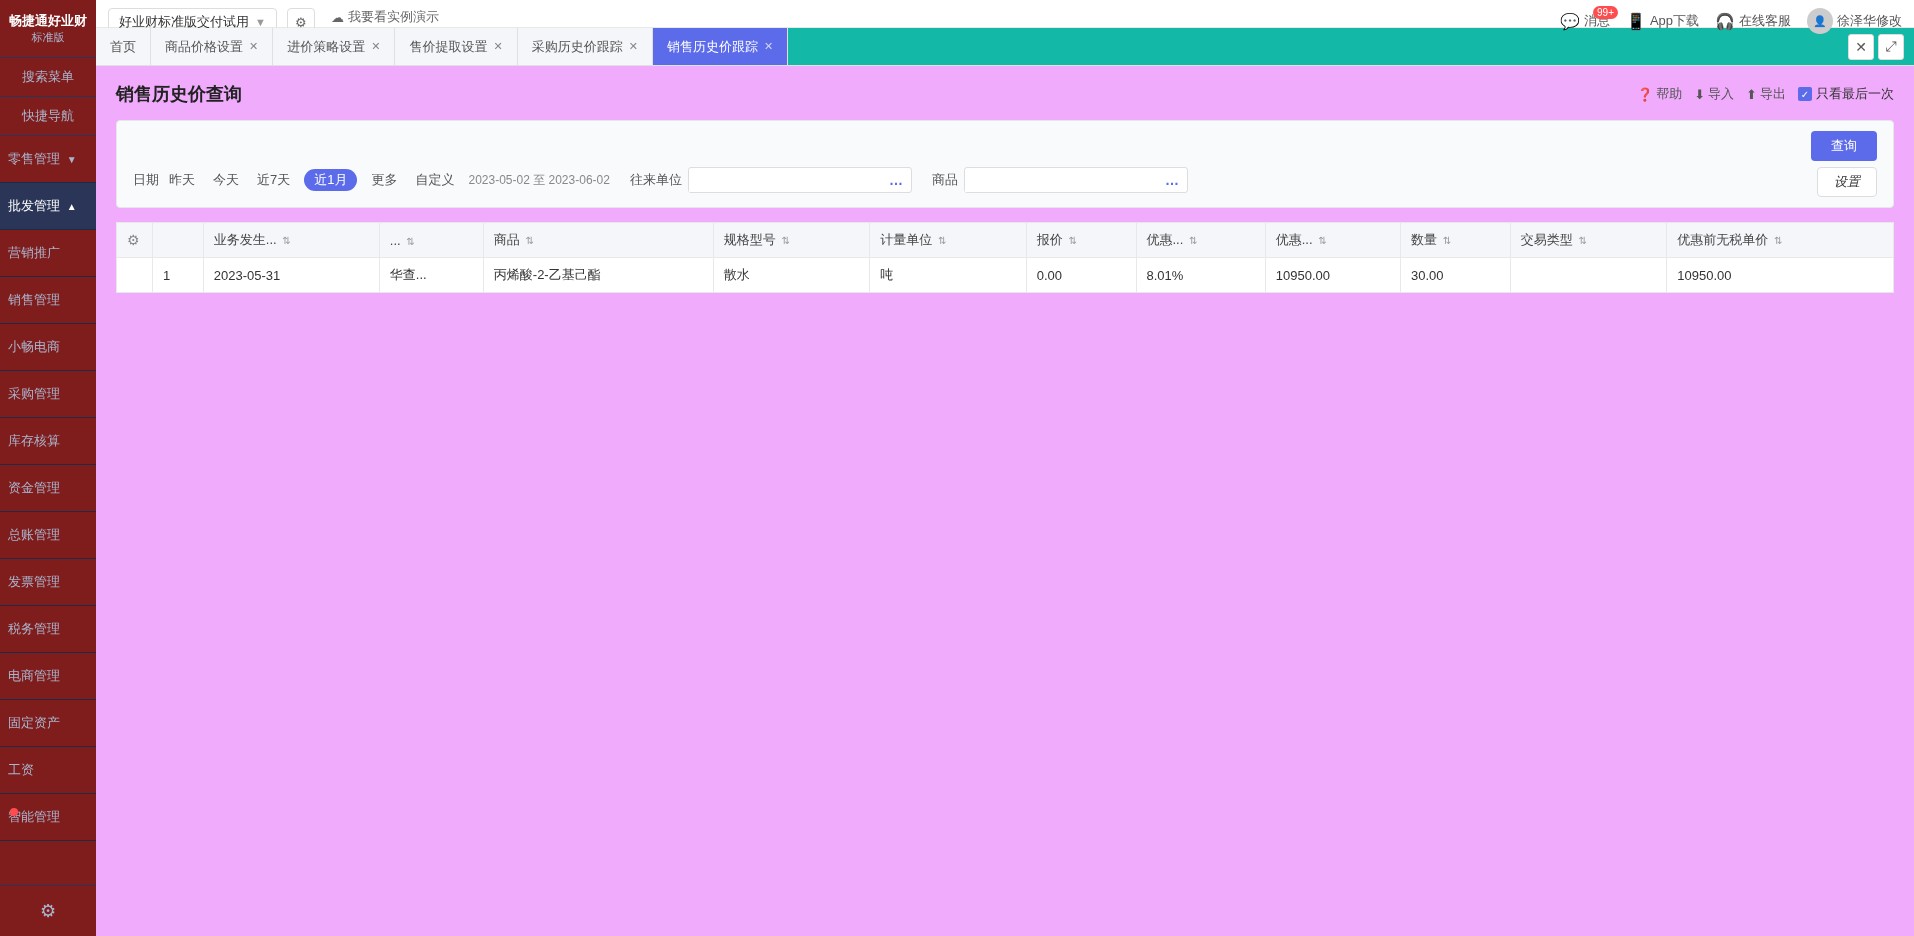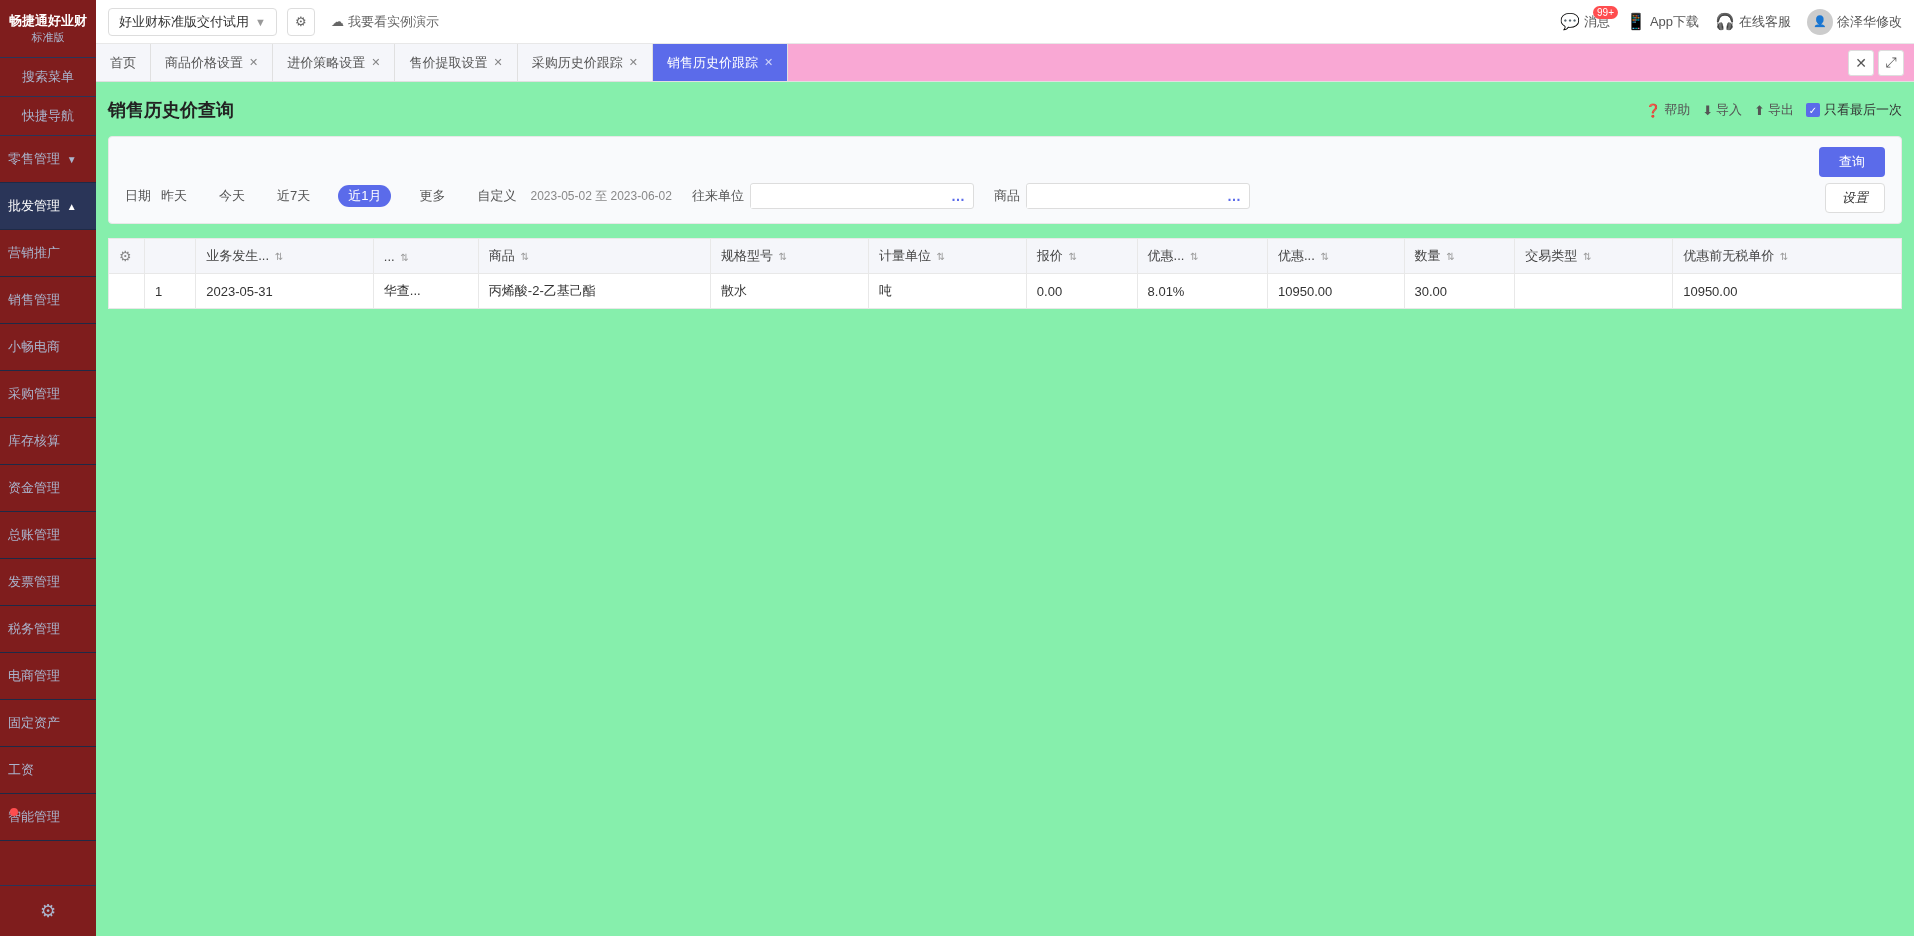--- a/index.html
+++ b/index.html
@@ -86,23 +86,23 @@
       display: flex;
       flex-direction: column;
       overflow: hidden;
     }
 
     
     .topbar {
       background: #fff;
       border-bottom: 1px solid #e8e8e8;
       display: flex;
-      align-items: center;
+      align-items: flex-start;
       padding: 8px 12px;
-      height: 44px;
+      height: 28px;
       flex-shrink: 0;
     }
     .topbar-select {
       display: flex;
       align-items: center;
       border: 1px solid #ddd;
       border-radius: 4px;
       padding: 4px 10px;
       font-size: 13px;
       cursor: pointer;
@@ -155,21 +155,21 @@
       background: #ccc;
       border-radius: 50%;
       display: inline-flex; align-items: center; justify-content: center;
       margin-right: 4px;
       color: #fff;
       font-size: 11px;
     }
 
     
     .tabbar {
-      background: #f9a8d4;
+      background: #14b8a6;
       border-bottom: 1px solid #e0e0e0;
       display: flex;
       align-items: center;
       padding: 0;
       height: 38px;
       flex-shrink: 0;
       overflow-x: auto;
     }
     .tabbar::-webkit-scrollbar { height: 0; }
     .tab-item {
@@ -206,23 +206,23 @@
       cursor: pointer;
       border: 1px solid #ddd;
       border-radius: 3px;
       margin-left: 4px;
       background: #fff;
     }
 
     
     .page-content {
       flex: 1;
-      background: #86efac;
+      background: #f0abfc;
       overflow: auto;
-      padding: 16px 12px;
+      padding: 16px 20px;
     }
     .page-header {
       display: flex;
       align-items: center;
       justify-content: space-between;
       margin-bottom: 14px;
     }
     .page-title {
       font-size: 18px;
       font-weight: bold;
@@ -269,21 +269,21 @@
       gap: 6px;
       margin-top: 32px;
     }
     .filter-label {
       color: #555; font-size: 13px;
       white-space: nowrap;
     }
     .date-options {
       display: flex;
       align-items: flex-start;
-      gap: 24px;
+      gap: 10px;
     }
     .date-option {
       font-size: 13px;
       color: #555;
       cursor: pointer;
       padding: 2px 4px;
     }
     .date-option.active {
       background: #5b6bea;
       color: #fff;

